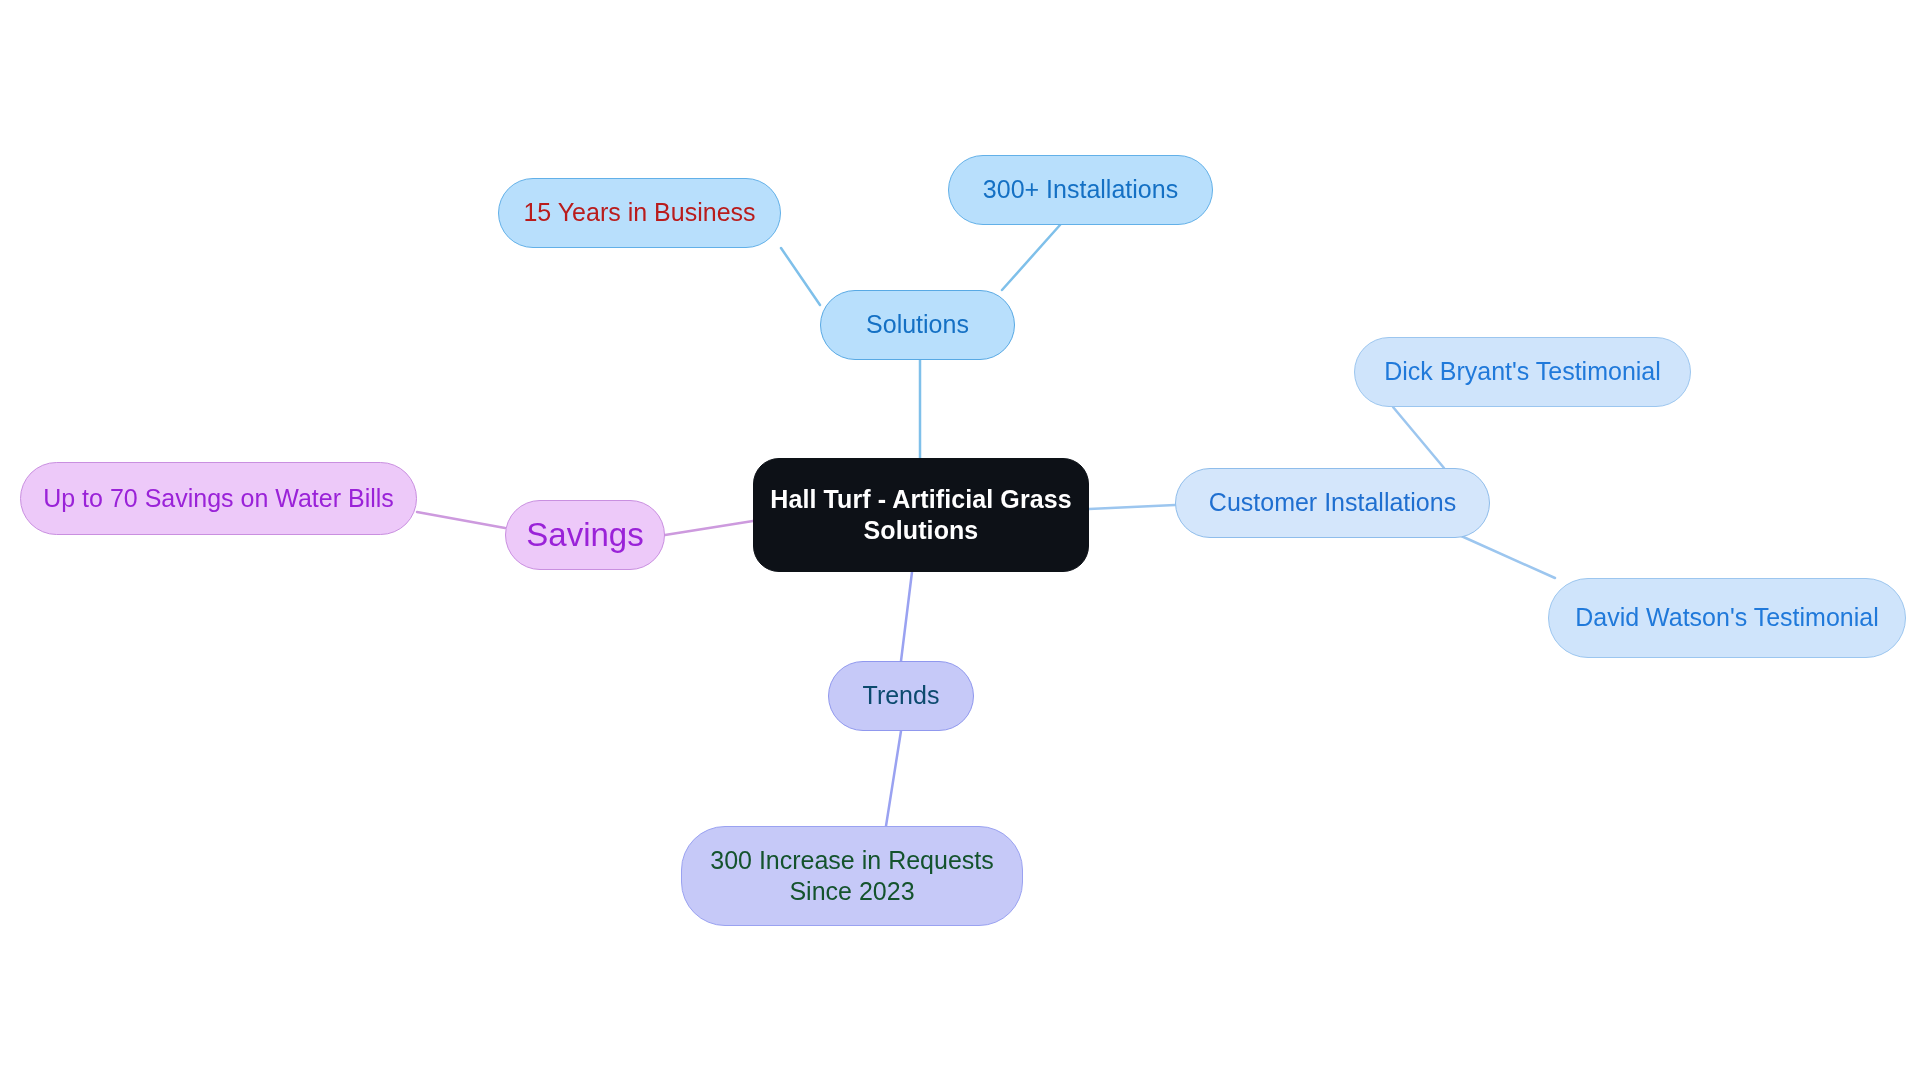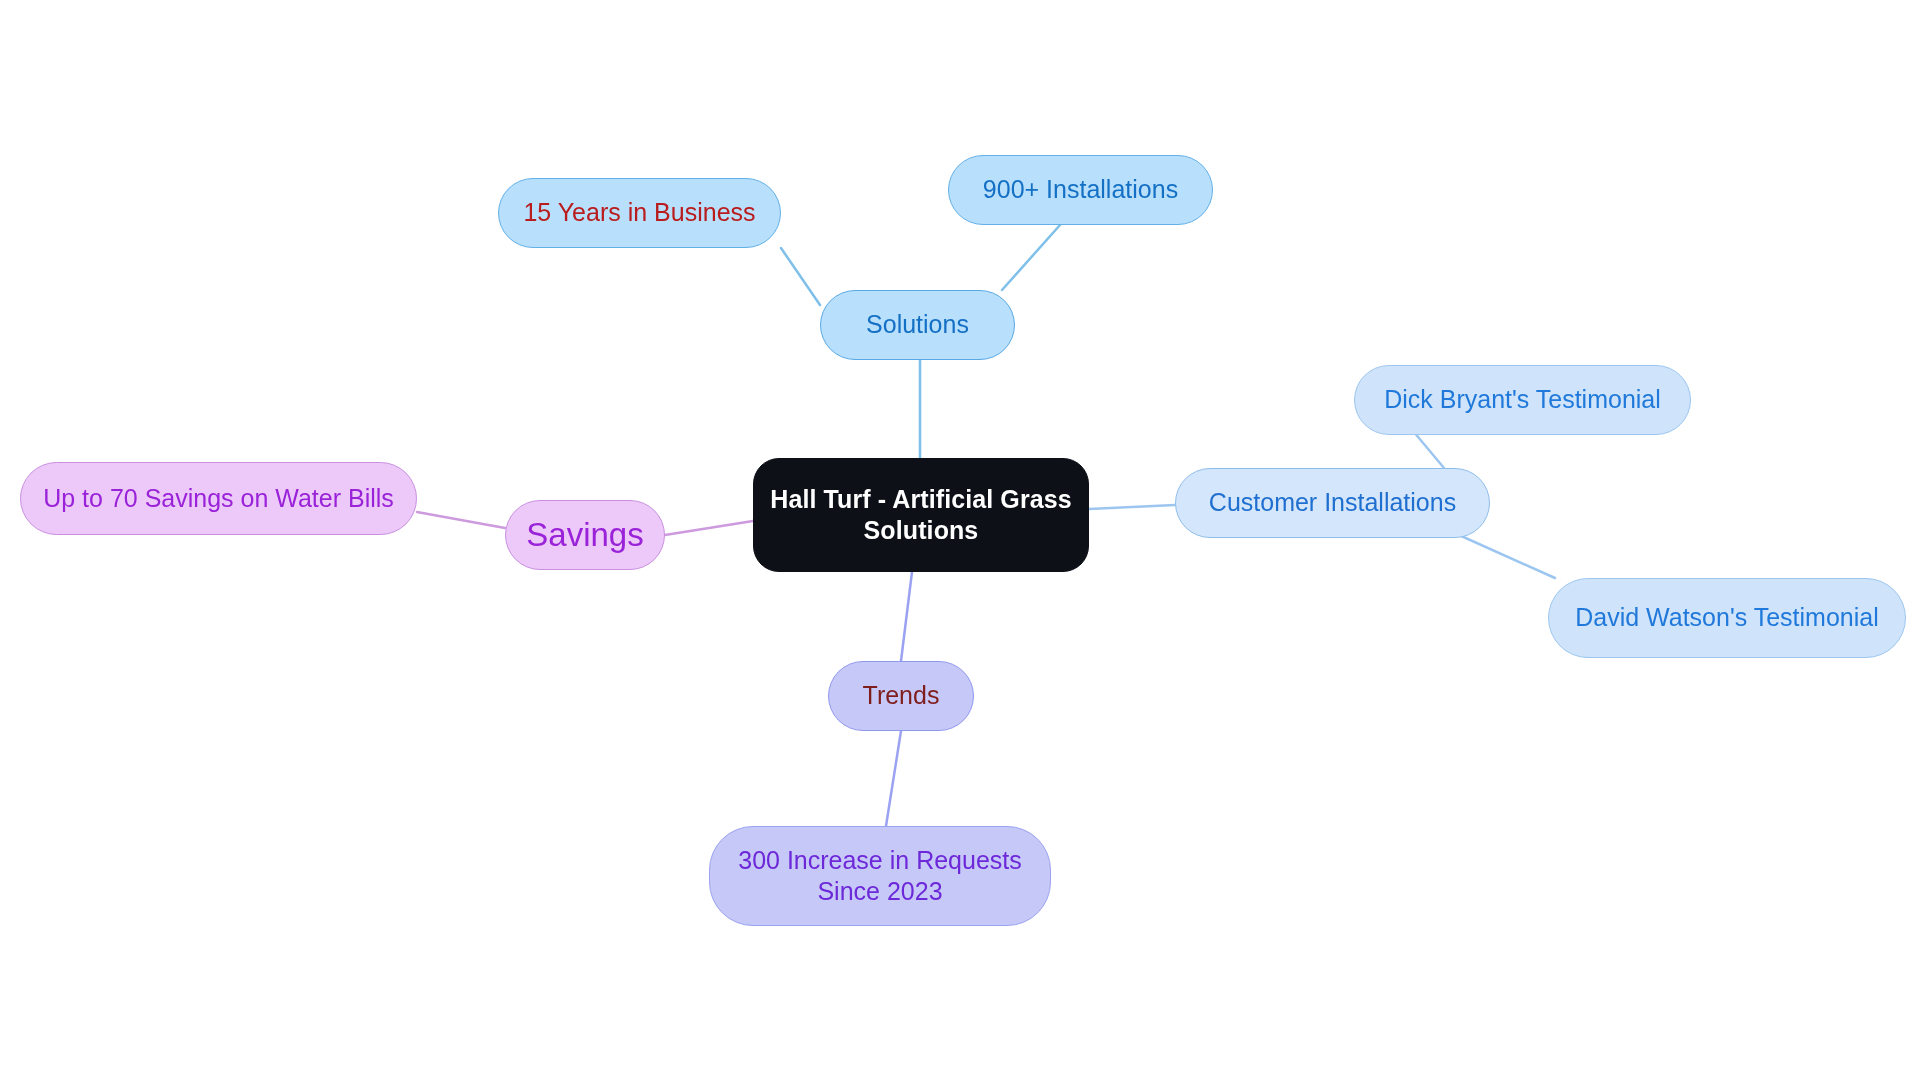--- a/index.html
+++ b/index.html
@@ -116,23 +116,23 @@
       <path d="M 753 521 L 665 535" fill="none" stroke="#cd9ade" stroke-width="2.5" stroke-linecap="round"></path>
       <path d="M 505 528 L 417 512" fill="none" stroke="#cd9ade" stroke-width="2.5" stroke-linecap="round"></path>
       <path d="M 912 572 L 901 661" fill="none" stroke="#9aa2f1" stroke-width="2.5" stroke-linecap="round"></path>
       <path d="M 901 731 L 886 826" fill="none" stroke="#9aa2f1" stroke-width="2.5" stroke-linecap="round"></path>
     </svg>
   <div id="nodes">
       <div class="node root" style="left: 753px; top: 458px; width: 336px; height: 114px; background: rgb(13, 17, 23); border-color: rgb(13, 17, 23); color: rgb(255, 255, 255); font-weight: bold;"><span>Hall Turf - Artificial Grass
 Solutions</span></div>
       <div class="node branch-blue" style="left: 820px; top: 290px; width: 195px; height: 70px; background: rgb(184, 223, 252); border-color: rgb(88, 169, 228); color: rgb(20, 112, 196);"><span>Solutions</span></div>
       <div class="node leaf-blue" style="left: 498px; top: 178px; width: 283px; height: 70px; background: rgb(184, 223, 252); border-color: rgb(98, 176, 232); color: #b91c1c;"><span>15 Years in Business</span></div>
-      <div class="node leaf-blue" style="left: 948px; top: 155px; width: 265px; height: 70px; background: rgb(184, 223, 252); border-color: rgb(98, 176, 232); color: rgb(20, 112, 196);"><span>900+ Installations</span></div>
+      <div class="node leaf-blue" style="left: 948px; top: 155px; width: 265px; height: 70px; background: rgb(184, 223, 252); border-color: rgb(98, 176, 232); color: rgb(20, 112, 196);"><span>300+ Installations</span></div>
       <div class="node branch-paleblue" style="left: 1175px; top: 468px; width: 315px; height: 70px; background: rgb(212, 230, 251); border-color: rgb(143, 189, 235); color: rgb(31, 111, 208);"><span>Customer Installations</span></div>
-      <div class="node leaf-paleblue" style="left: 1354px; top: 337px; width: 337px; height: 70px; background: rgb(207, 228, 251); border-color: rgb(156, 198, 239); color: rgb(32, 121, 218); margin-top: 28px;"><span>Dick Bryant's Testimonial</span></div>
+      <div class="node leaf-paleblue" style="left: 1354px; top: 337px; width: 337px; height: 70px; background: rgb(207, 228, 251); border-color: rgb(156, 198, 239); color: rgb(32, 121, 218);"><span>Dick Bryant's Testimonial</span></div>
       <div class="node leaf-paleblue" style="left: 1548px; top: 578px; width: 358px; height: 80px; background: rgb(207, 228, 251); border-color: rgb(156, 198, 239); color: rgb(32, 121, 218);"><span>David Watson's Testimonial</span></div>
       <div class="node branch-purple" style="left: 505px; top: 500px; width: 160px; height: 70px; background: rgb(237, 201, 249); border-color: rgb(201, 143, 224); color: rgb(154, 34, 216);"><span>Savings</span></div>
       <div class="node leaf-purple" style="left: 20px; top: 462px; width: 397px; height: 73px; background: rgb(237, 201, 249); border-color: rgb(201, 143, 224); color: rgb(154, 34, 216);"><span>Up to 70 Savings on Water Bills</span></div>
-      <div class="node branch-indigo" style="left: 828px; top: 661px; width: 146px; height: 70px; background: rgb(198, 201, 248); border-color: rgb(144, 152, 238); color: #7f1d1d;"><span>Trends</span></div>
-      <div class="node leaf-indigo" style="left: 709px; top: 826px; width: 342px; height: 100px; background: rgb(198, 201, 248); border-color: rgb(154, 162, 241); color: #6d28d9;"><span>300 Increase in Requests
+      <div class="node branch-indigo" style="left: 828px; top: 661px; width: 146px; height: 70px; background: rgb(198, 201, 248); border-color: rgb(144, 152, 238); color: #0c4a6e;"><span>Trends</span></div>
+      <div class="node leaf-indigo" style="left: 681px; top: 826px; width: 342px; height: 100px; background: rgb(198, 201, 248); border-color: rgb(154, 162, 241); color: #14532d;"><span>300 Increase in Requests
 Since 2023</span></div>
     </div>
 </div>
 
 </body></html>

